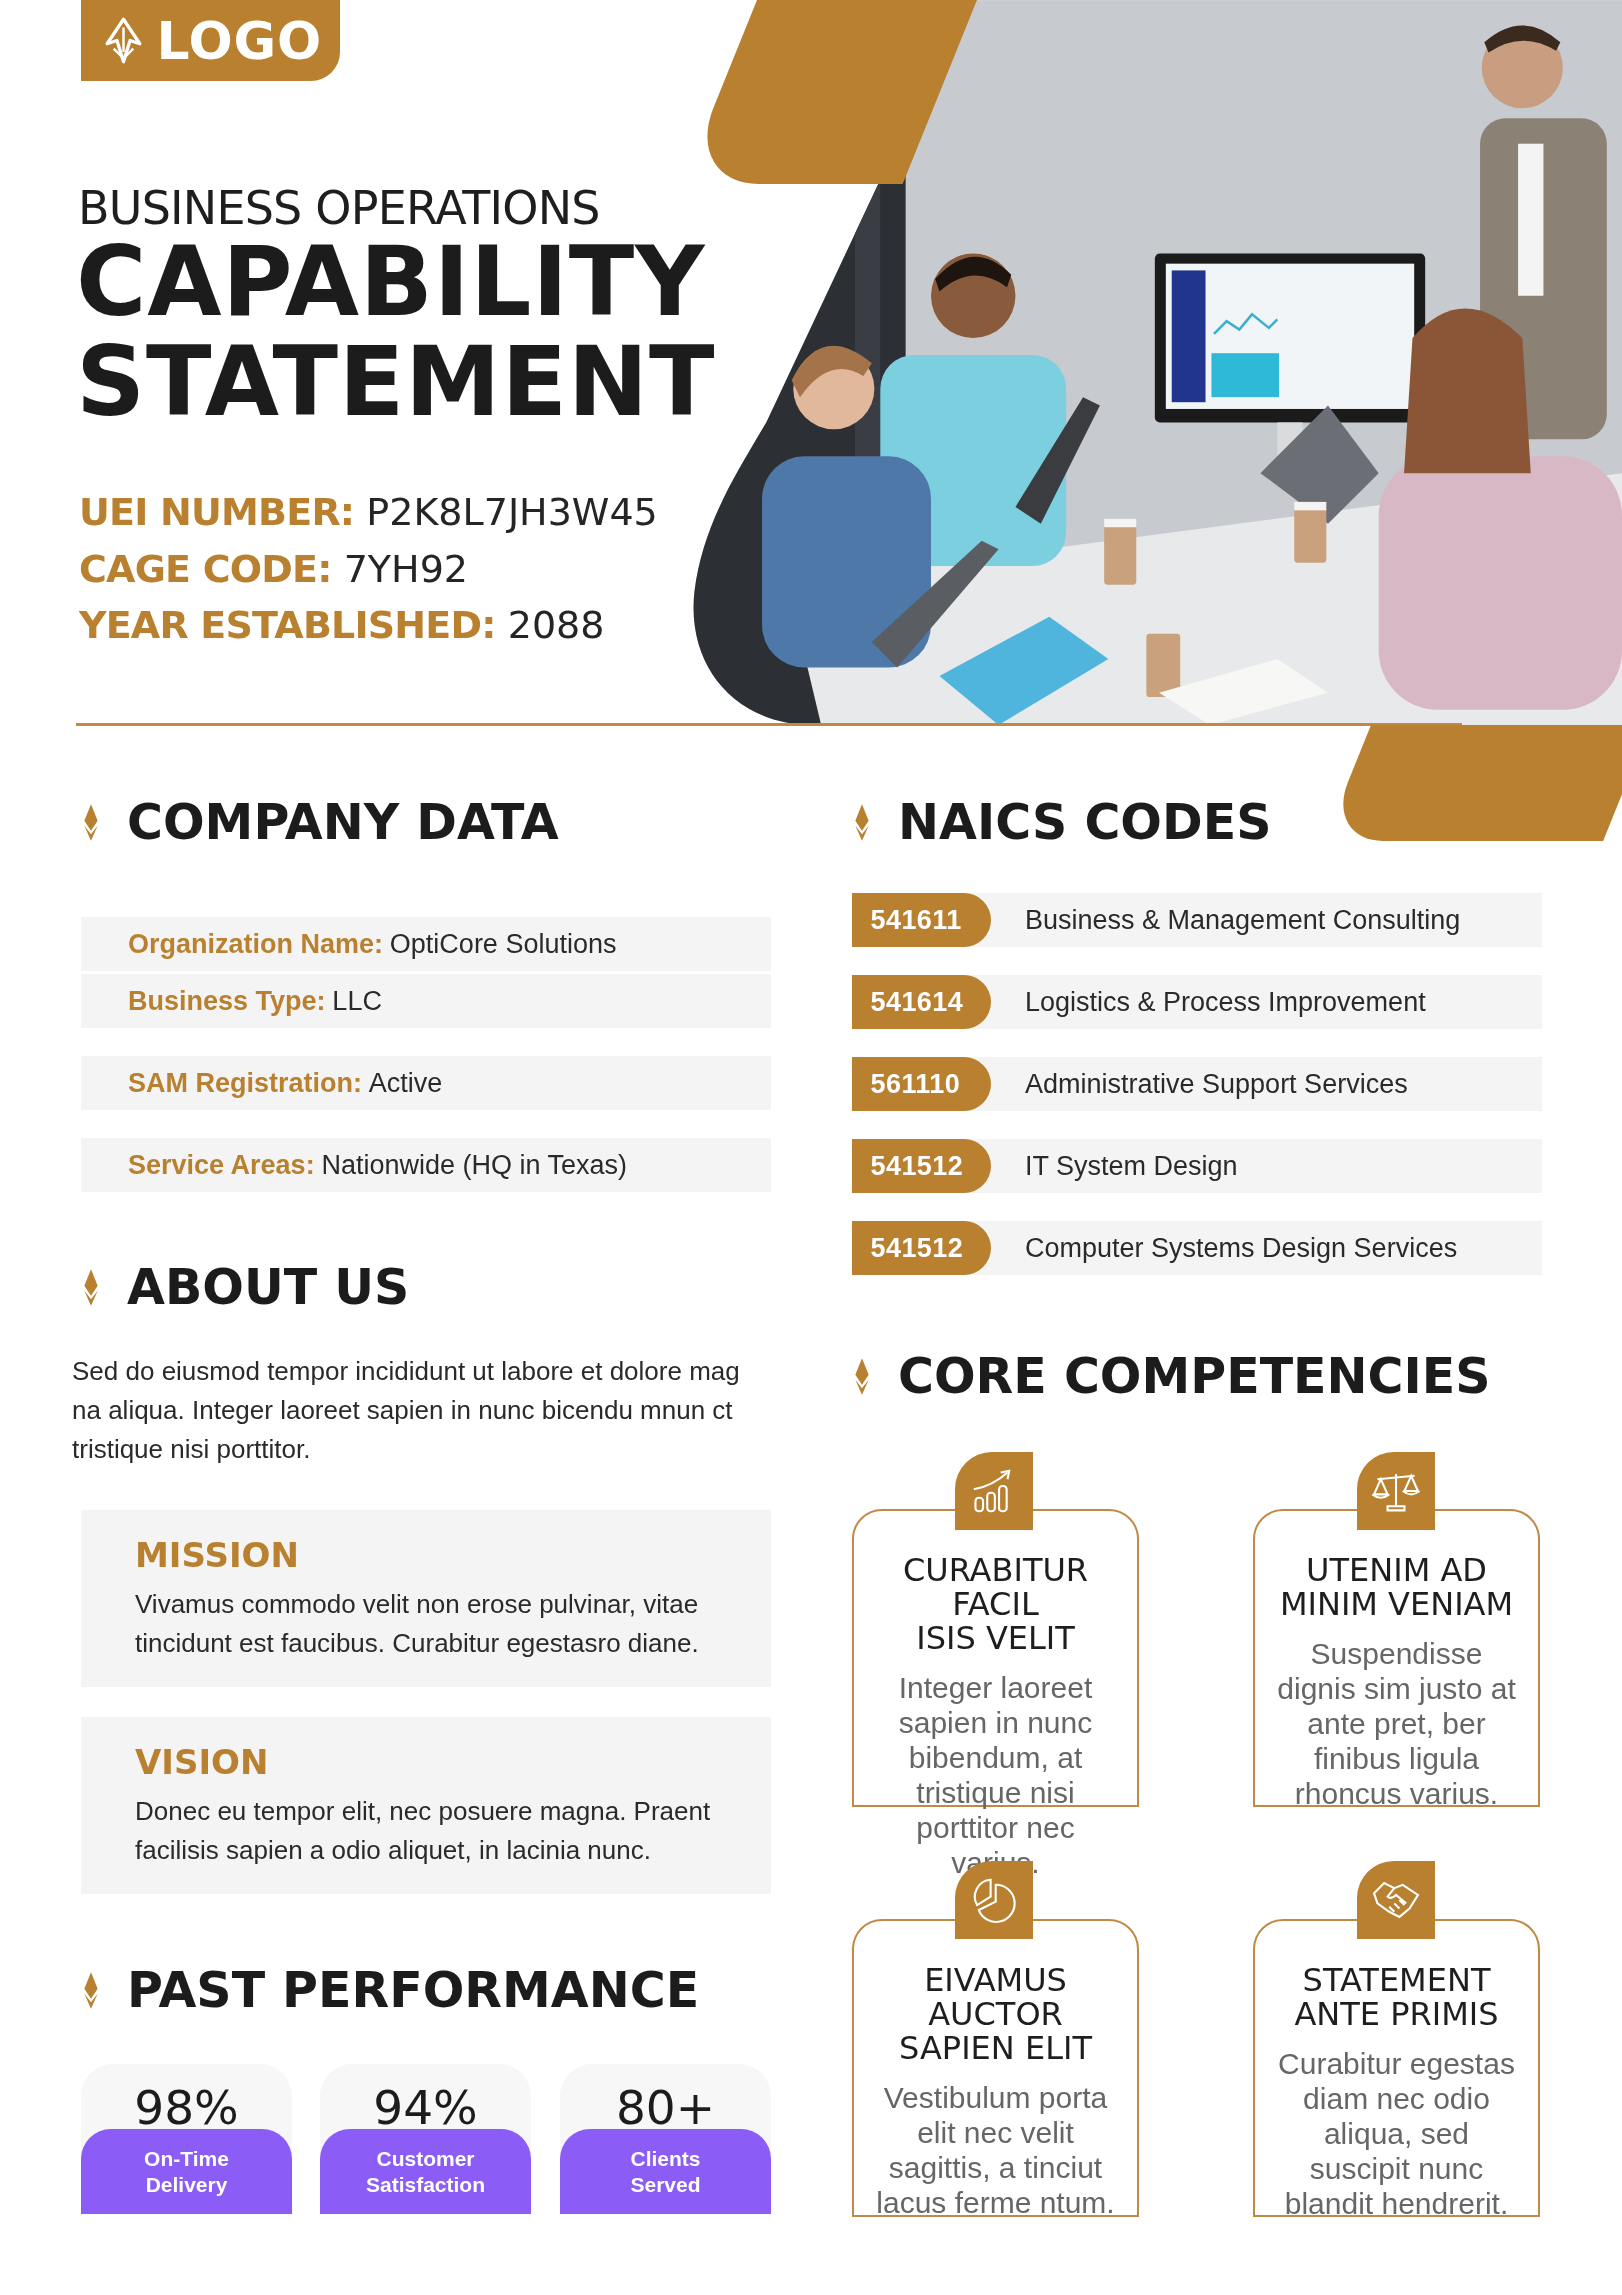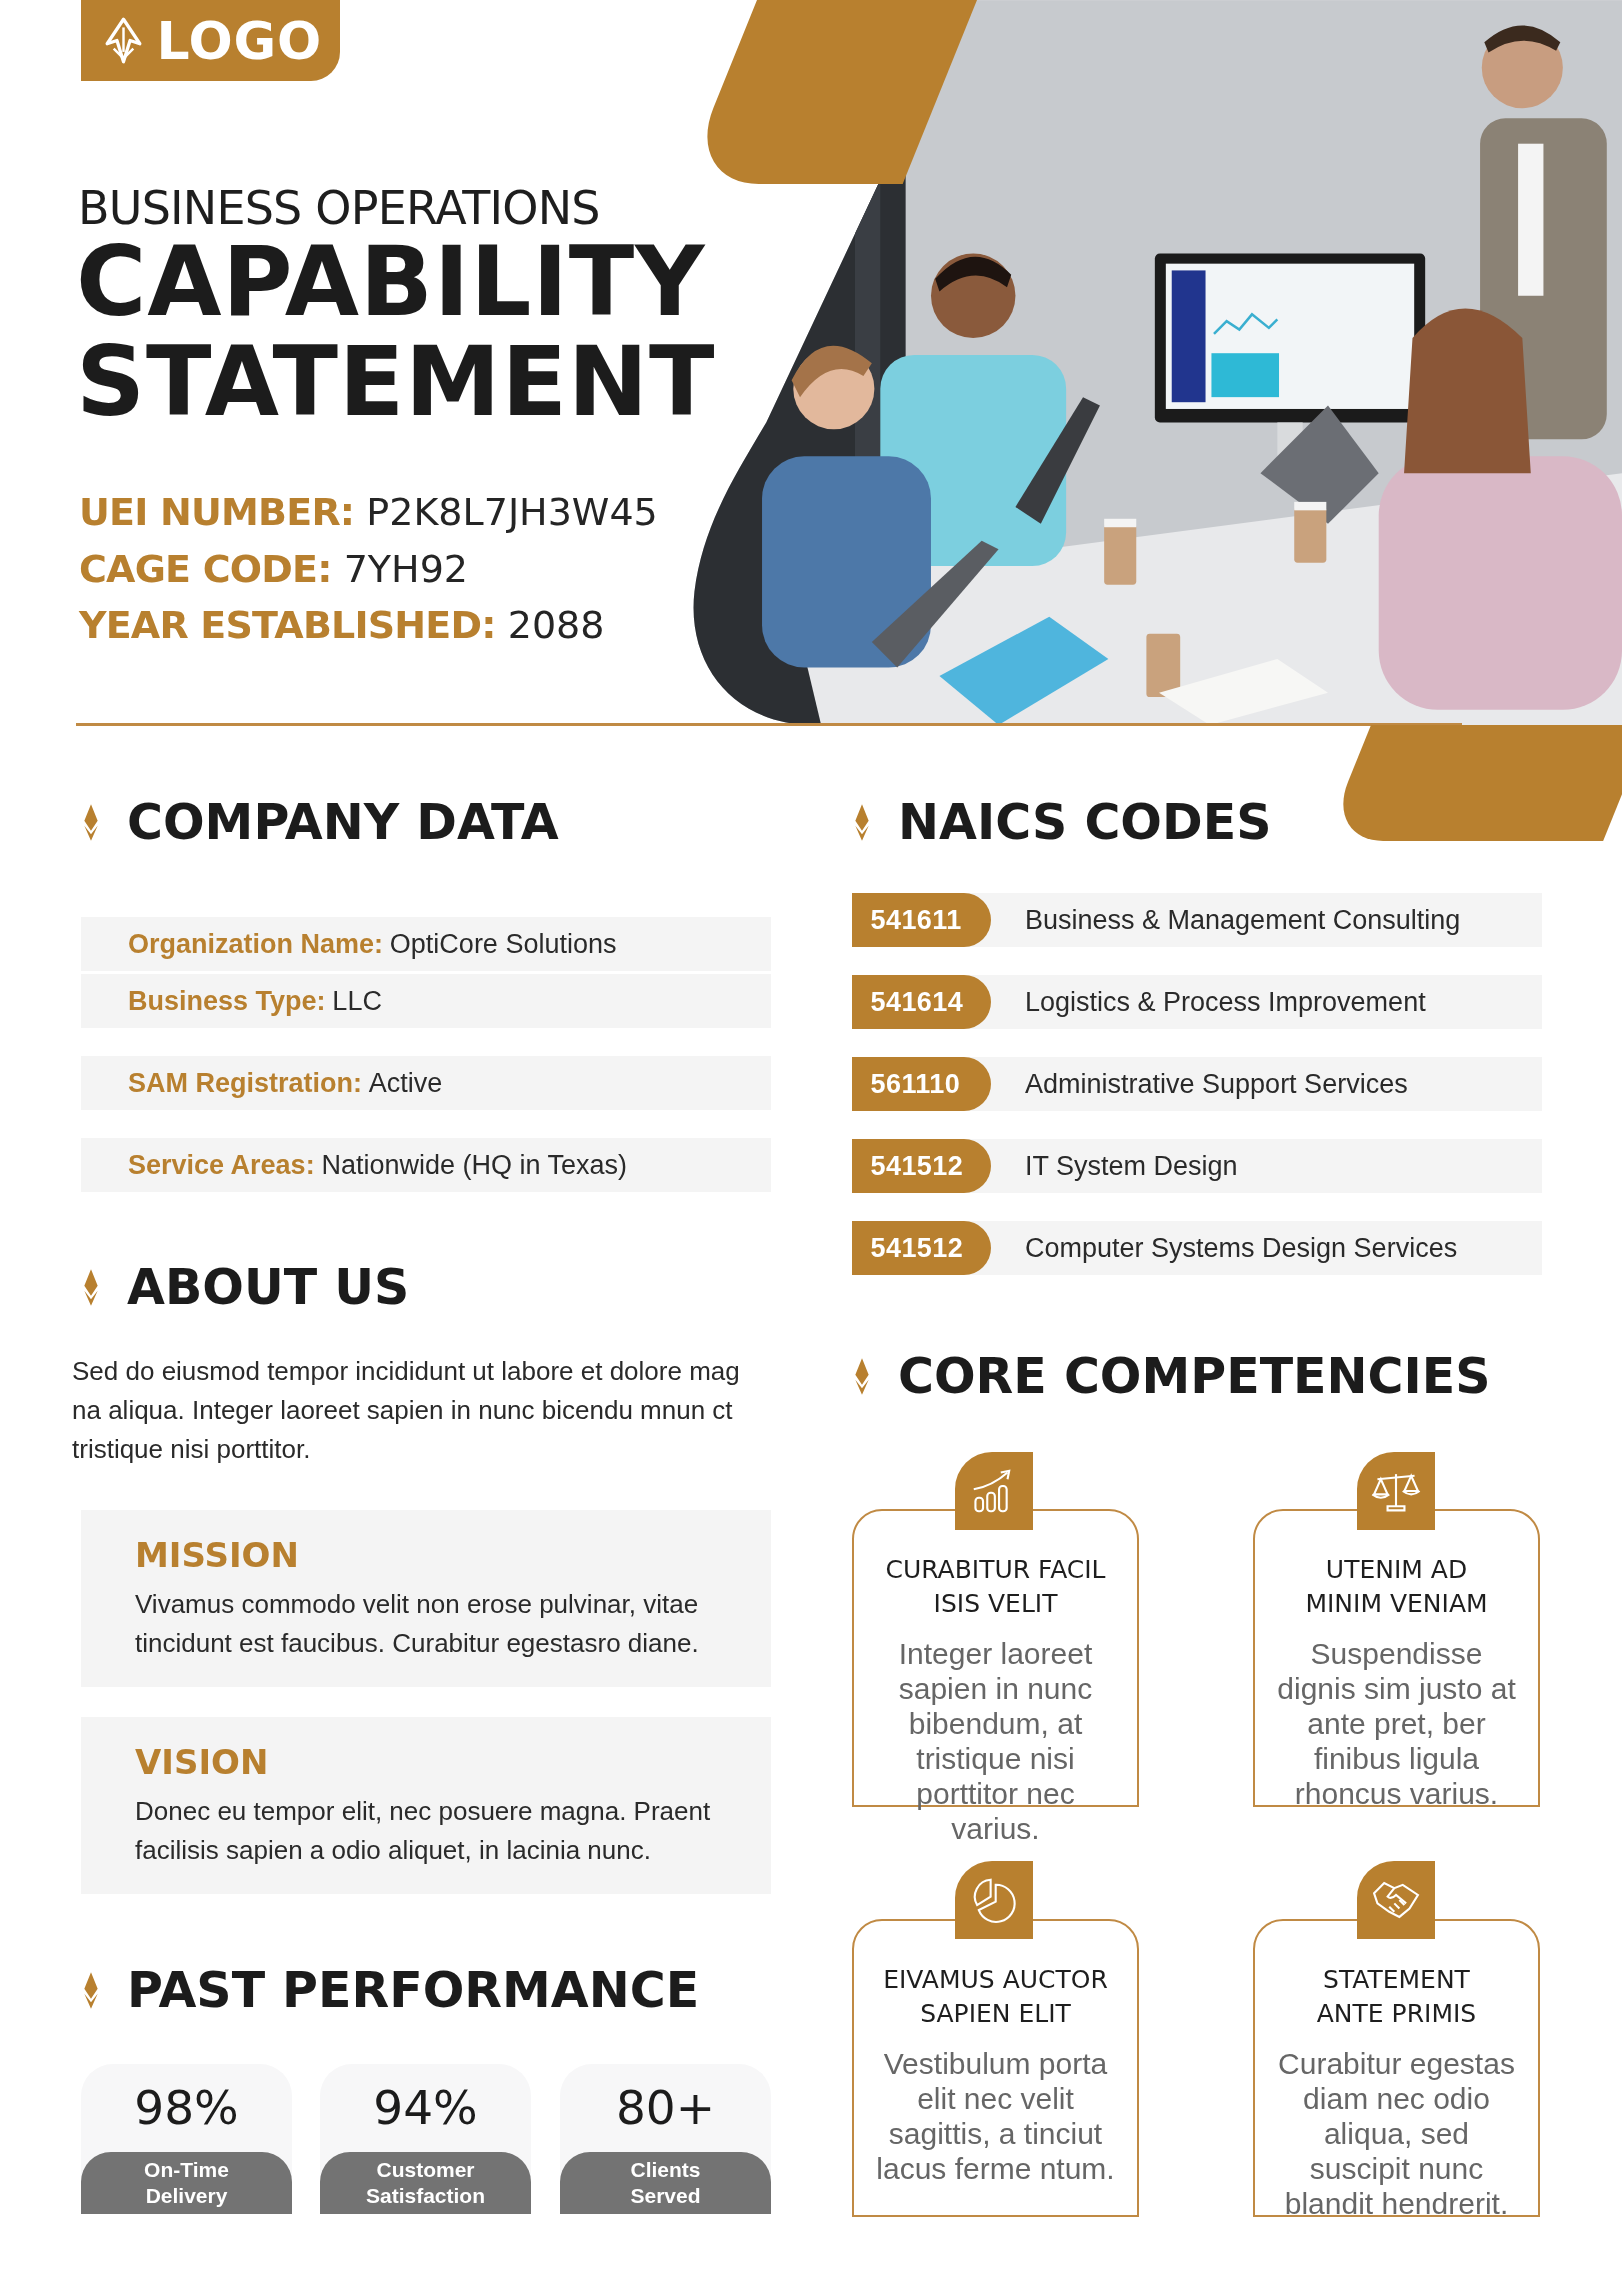--- a/index.html
+++ b/index.html
@@ -41,26 +41,26 @@
 
   .about-text { left: 72px; top: 1352px; width: 701px; font-size: 26px; line-height: 39px; color: #2a2a2a; }
 
   .mv-box { left: 81px; width: 690px; background: #F4F4F4; padding: 25px 34px 0 54px; }
   .mv-title { font-family: "DejaVu Sans", sans-serif; color: #B8802F; font-size: 34px; font-weight: bold; margin-bottom: 10px; }
   .mv-text { font-size: 26px; line-height: 39px; color: #2a2a2a; }
 
   
   .stat-card { top: 2064px; width: 211px; height: 150px; background: #F7F7F8; border-top-left-radius: 32px; border-top-right-radius: 32px; overflow: hidden; }
   .stat-value { height: 76px; display: flex; align-items: center; justify-content: center; font-family: "DejaVu Sans", sans-serif; font-size: 47px; font-weight: normal; color: #1c1c1c; padding-top: 10px; }
-  .stat-label { position: absolute; left: 0; bottom: 0; width: 100%; height: 62px; background: #737373; border-top-left-radius: 30px; border-top-right-radius: 30px; color: #ffffff; font-size: 21px; font-weight: bold; text-align: center; display: flex; align-items: center; justify-content: center; line-height: 26px; }
+  .stat-label { position: absolute; left: 0; bottom: 0; width: 100%; height: 85px; background: #8b5cf6; border-top-left-radius: 30px; border-top-right-radius: 30px; color: #ffffff; font-size: 21px; font-weight: bold; text-align: center; display: flex; align-items: center; justify-content: center; line-height: 26px; }
 
   
   .comp-card { width: 287px; border: 2.1px solid #C08A44; border-bottom-width: 2.1px; border-top-left-radius: 30px; border-top-right-radius: 30px; background: #ffffff; text-align: center; padding: 42px 17px 0 17px; }
   .comp-tab { width: 78px; height: 78px; background: #B8802F; border-top-left-radius: 37px; display: flex; align-items: center; justify-content: center; }
-  .comp-title { font-family: "DejaVu Sans", sans-serif; font-size: 25px; line-height: 34px; color: #1e1e1e; margin-bottom: 15px; }
+  .comp-title { font-family: "DejaVu Sans", sans-serif; font-size: 32px; line-height: 34px; color: #1e1e1e; margin-bottom: 15px; }
   .comp-text { font-size: 30px; line-height: 35px; color: #666666; font-weight: normal; }
 </style>
 </head>
 <body>
 
 <div class="abs logo-box">
   <svg width="49" height="49" viewBox="0 0 60 60">
     <path d="M30 4 L50 34 L38 30 L30 56 L22 30 L10 34 Z" fill="none" stroke="#fff" stroke-width="4" stroke-linejoin="round"></path>
     <path d="M30 14 L30 44" stroke="#fff" stroke-width="3"></path>
     <path d="M18 40 L30 52 L42 40" fill="none" stroke="#fff" stroke-width="3"></path>

